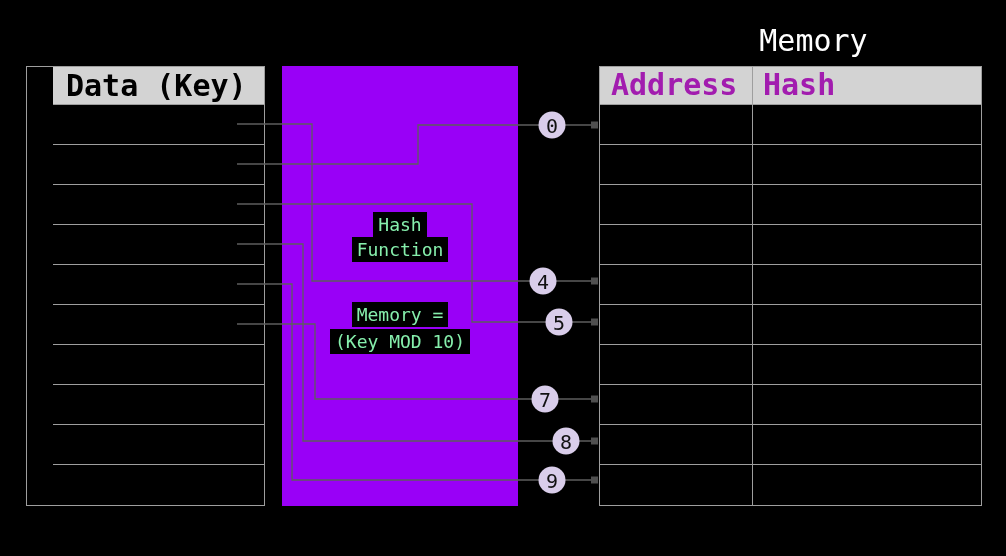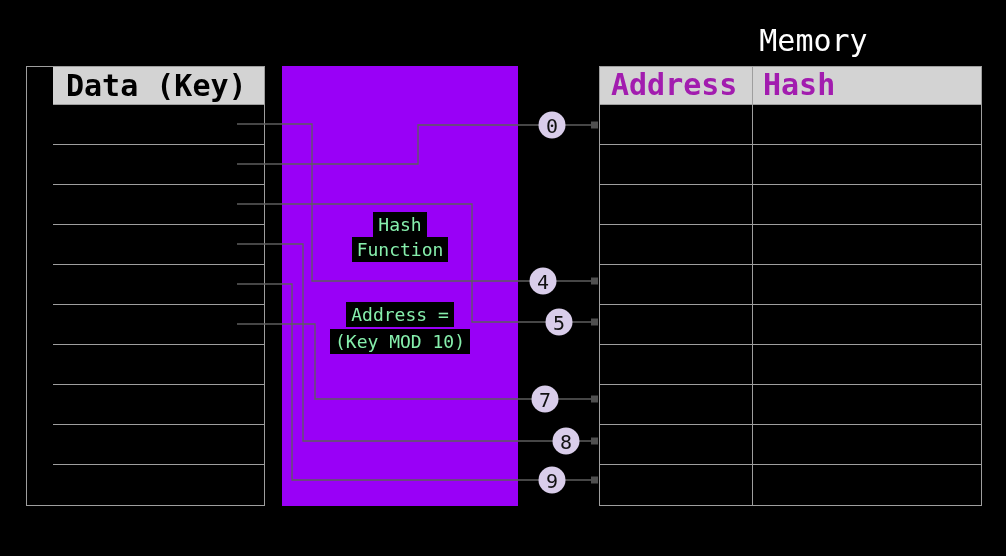--- a/index.html
+++ b/index.html
@@ -61,21 +61,21 @@
         <div class="t-row"></div>
       </div>
   </div>
 
   <div id="hash-box" style="background: rgb(153, 0, 247);">
     <div class="hash-label" id="hash-label-top">
       <div><span>Hash</span></div>
       <div><span>Function</span></div>
     </div>
     <div class="hash-label" id="hash-label-bottom">
-      <div><span>Address =</span></div>
+      <div><span>Memory =</span></div>
       <div><span>(Key MOD 10)</span></div>
     </div>
   </div>
 
   <svg id="diagram-svg" width="1006" height="556" viewBox="0 0 1006 556">
       <polyline points="237,124 312,124 312,281 591,281" fill="none" stroke="#5d5d5d" stroke-width="1.3"></polyline>
       <polyline points="237,164 418,164 418,125 591,125" fill="none" stroke="#5d5d5d" stroke-width="1.3"></polyline>
       <polyline points="237,204 472,204 472,322 591,322" fill="none" stroke="#5d5d5d" stroke-width="1.3"></polyline>
       <polyline points="237,244 303,244 303,441 591,441" fill="none" stroke="#5d5d5d" stroke-width="1.3"></polyline>
       <polyline points="237,284 292,284 292,480 591,480" fill="none" stroke="#5d5d5d" stroke-width="1.3"></polyline>

